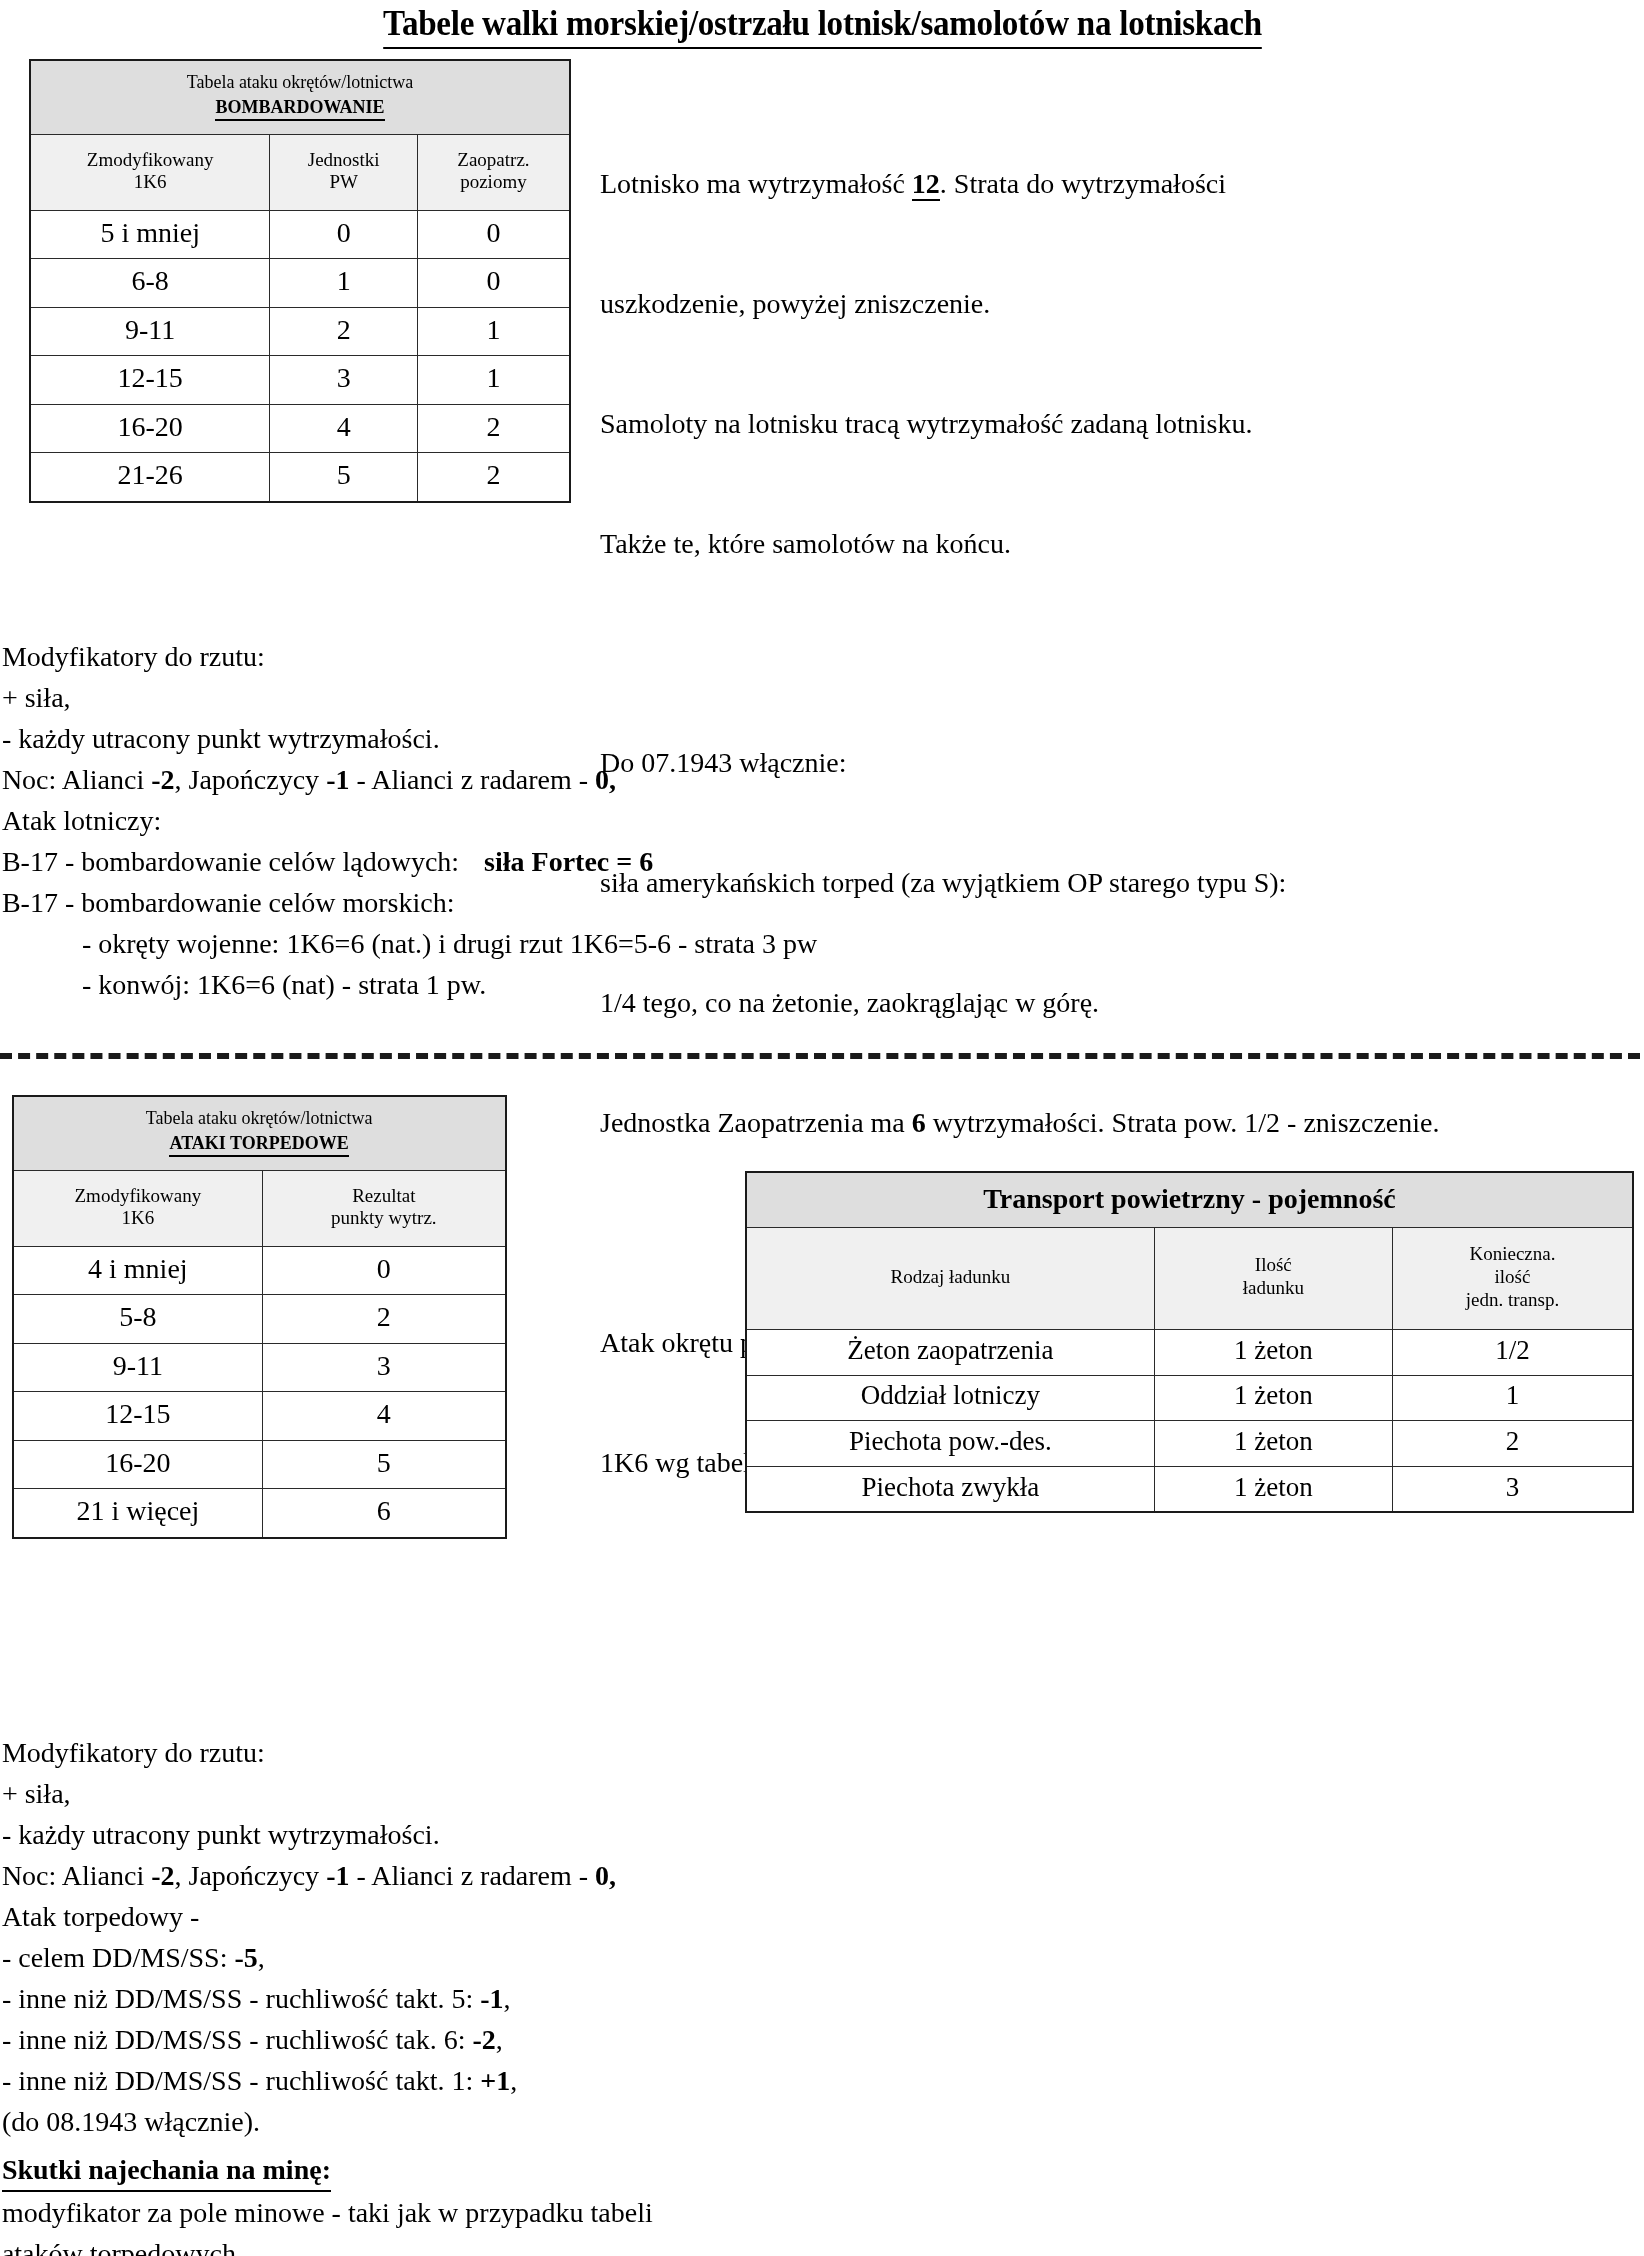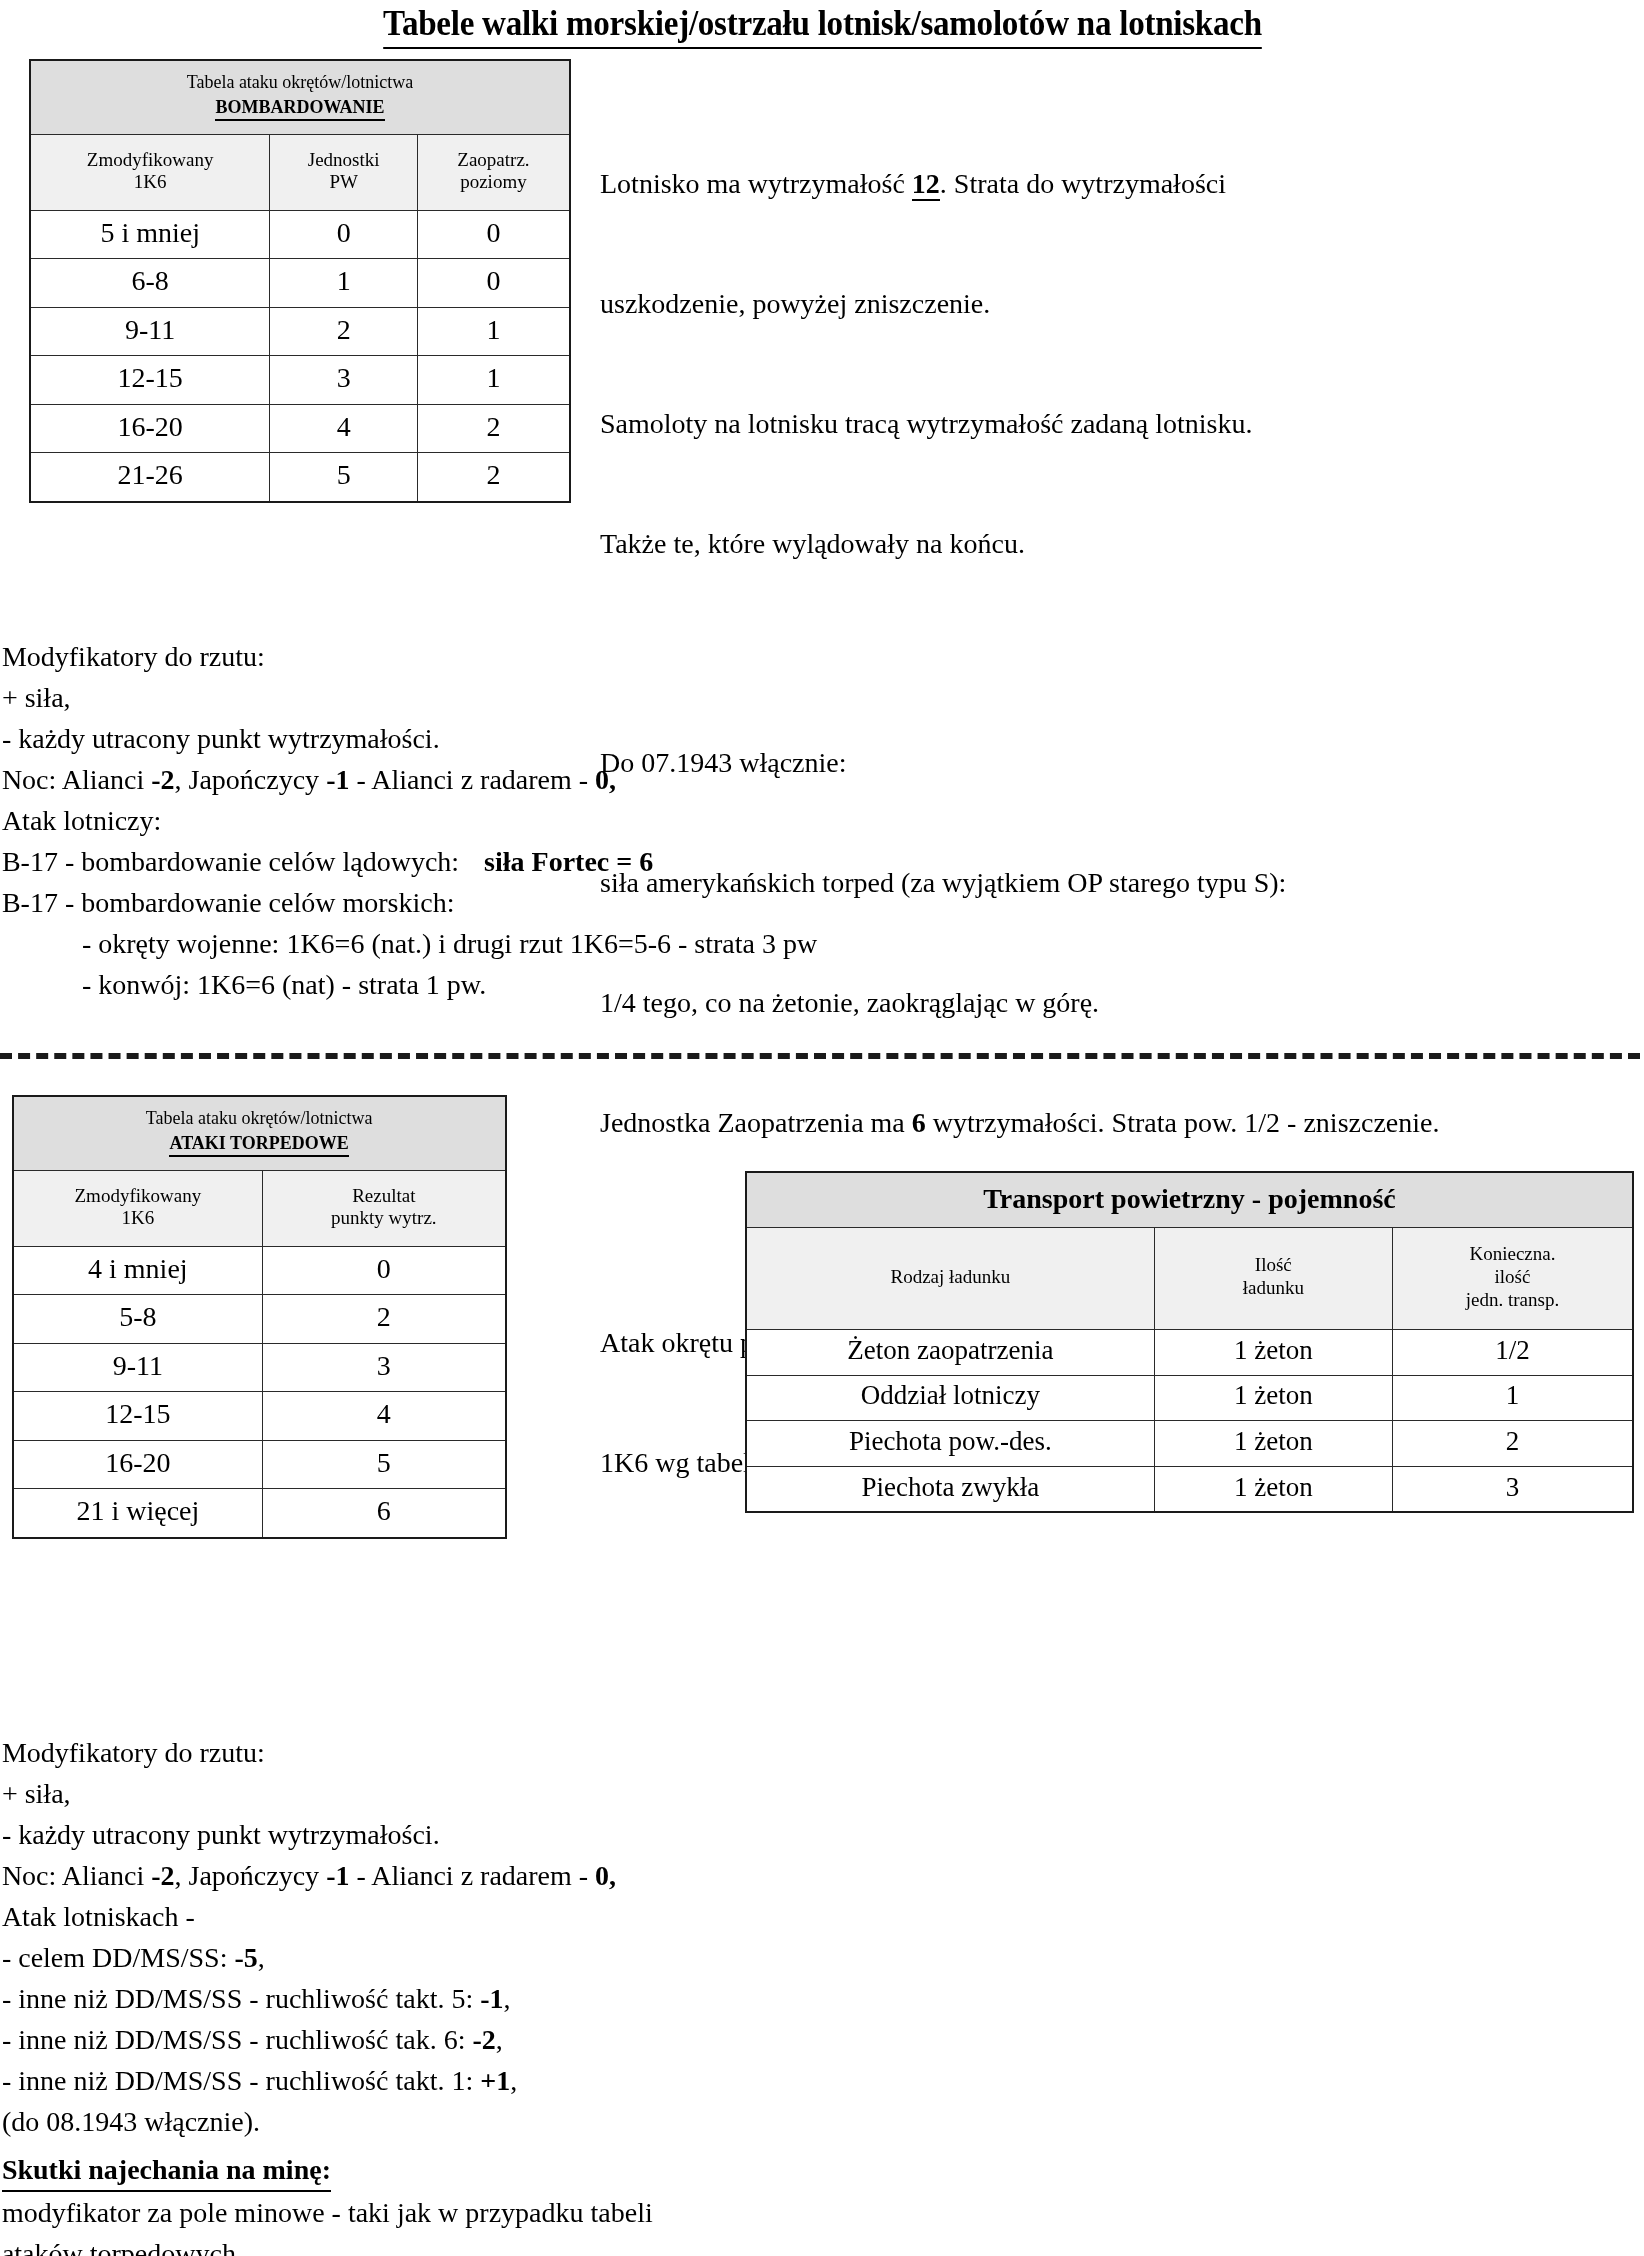--- a/index.html
+++ b/index.html
@@ -246,21 +246,21 @@
         <td class="body-cell">2</td>
       </tr>
     </tbody>
   </table>
 </div>
 
 <div id="notes-top">
   <div><span>Lotnisko ma wytrzymałość </span><span class="b u">12</span><span>. Strata do wytrzymałości</span></div>
   <div>uszkodzenie, powyżej zniszczenie.</div>
   <div>Samoloty na lotnisku tracą wytrzymałość zadaną lotnisku.</div>
-  <div>Także te, które wylądowały na końcu.</div>
+  <div>Także te, które samolotów na końcu.</div>
   <span class="blank"></span>
   <div>Do 07.1943 włącznie:</div>
   <div>siła amerykańskich torped (za wyjątkiem OP starego typu S):</div>
   <div>1/4 tego, co na żetonie, zaokrąglając w górę.</div>
   <div><span>Jednostka Zaopatrzenia ma </span><span class="b">6</span><span> wytrzymałości. Strata pow. 1/2 - zniszczenie.</span></div>
   <span class="blank"></span>
   <div>Atak okrętu podwodnego na okręt podwodny po wykryciu:</div>
   <div>1K6 wg tabeli - jeśli trafienie, okręt podwodny tonie.</div>
 </div>
 
@@ -376,21 +376,21 @@
       </tr>
     </tbody>
   </table>
 </div>
 
 <div id="mods-2">
   <div>Modyfikatory do rzutu:</div>
   <div>+ siła,</div>
   <div>- każdy utracony punkt wytrzymałości.</div>
   <div><span>Noc: Alianci </span><span class="b">-2</span><span>, Japończycy </span><span class="b">-1</span><span> - Alianci z radarem - </span><span class="b">0,</span></div>
-  <div>Atak lotniskach -</div>
+  <div>Atak torpedowy -</div>
   <div><span>- celem DD/MS/SS: </span><span class="b">-5</span><span>,</span></div>
   <div><span>- inne niż DD/MS/SS - ruchliwość takt. 5: </span><span class="b">-1</span><span>,</span></div>
   <div><span>- inne niż DD/MS/SS - ruchliwość tak. 6: </span><span class="b">-2</span><span>,</span></div>
   <div><span>- inne niż DD/MS/SS - ruchliwość takt. 1: </span><span class="b">+1</span><span>,</span></div>
   <div>(do 08.1943 włącznie).</div>
 </div>
 
 <div id="mine-block">
   <div><span class="mine-head">Skutki najechania na minę:</span></div>
   <div>modyfikator za pole minowe - taki jak w przypadku tabeli</div>

